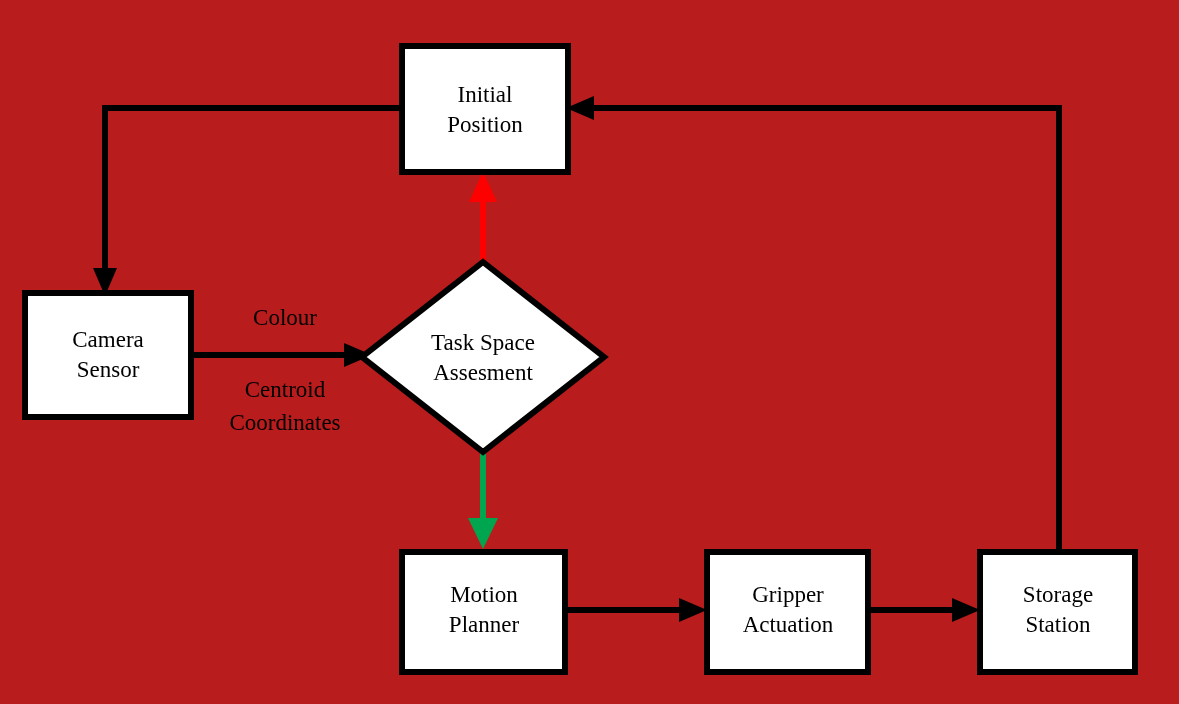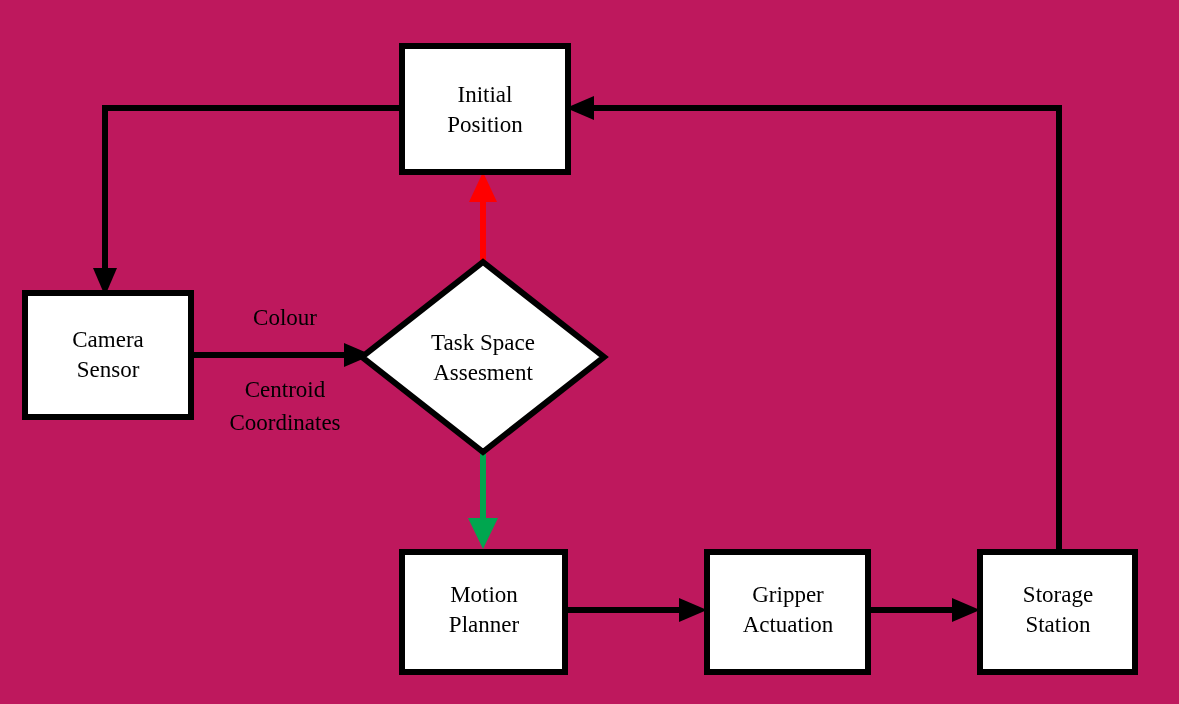--- a/index.html
+++ b/index.html
@@ -10,21 +10,21 @@
   body {
     width: 1179px;
     height: 704px;
     font-family: "Liberation Serif", "DejaVu Serif", serif;
     overflow: hidden;
   }
   #diagram-root {
     position: relative;
     width: 1179px;
     height: 704px;
-    background: #be185d;
+    background: #b91c1c;
   }
   svg.flow {
     display: block;
     width: 1179px;
     height: 704px;
   }
   .node-shape {
     fill: #ffffff;
     stroke: #000000;
     stroke-width: 6;

